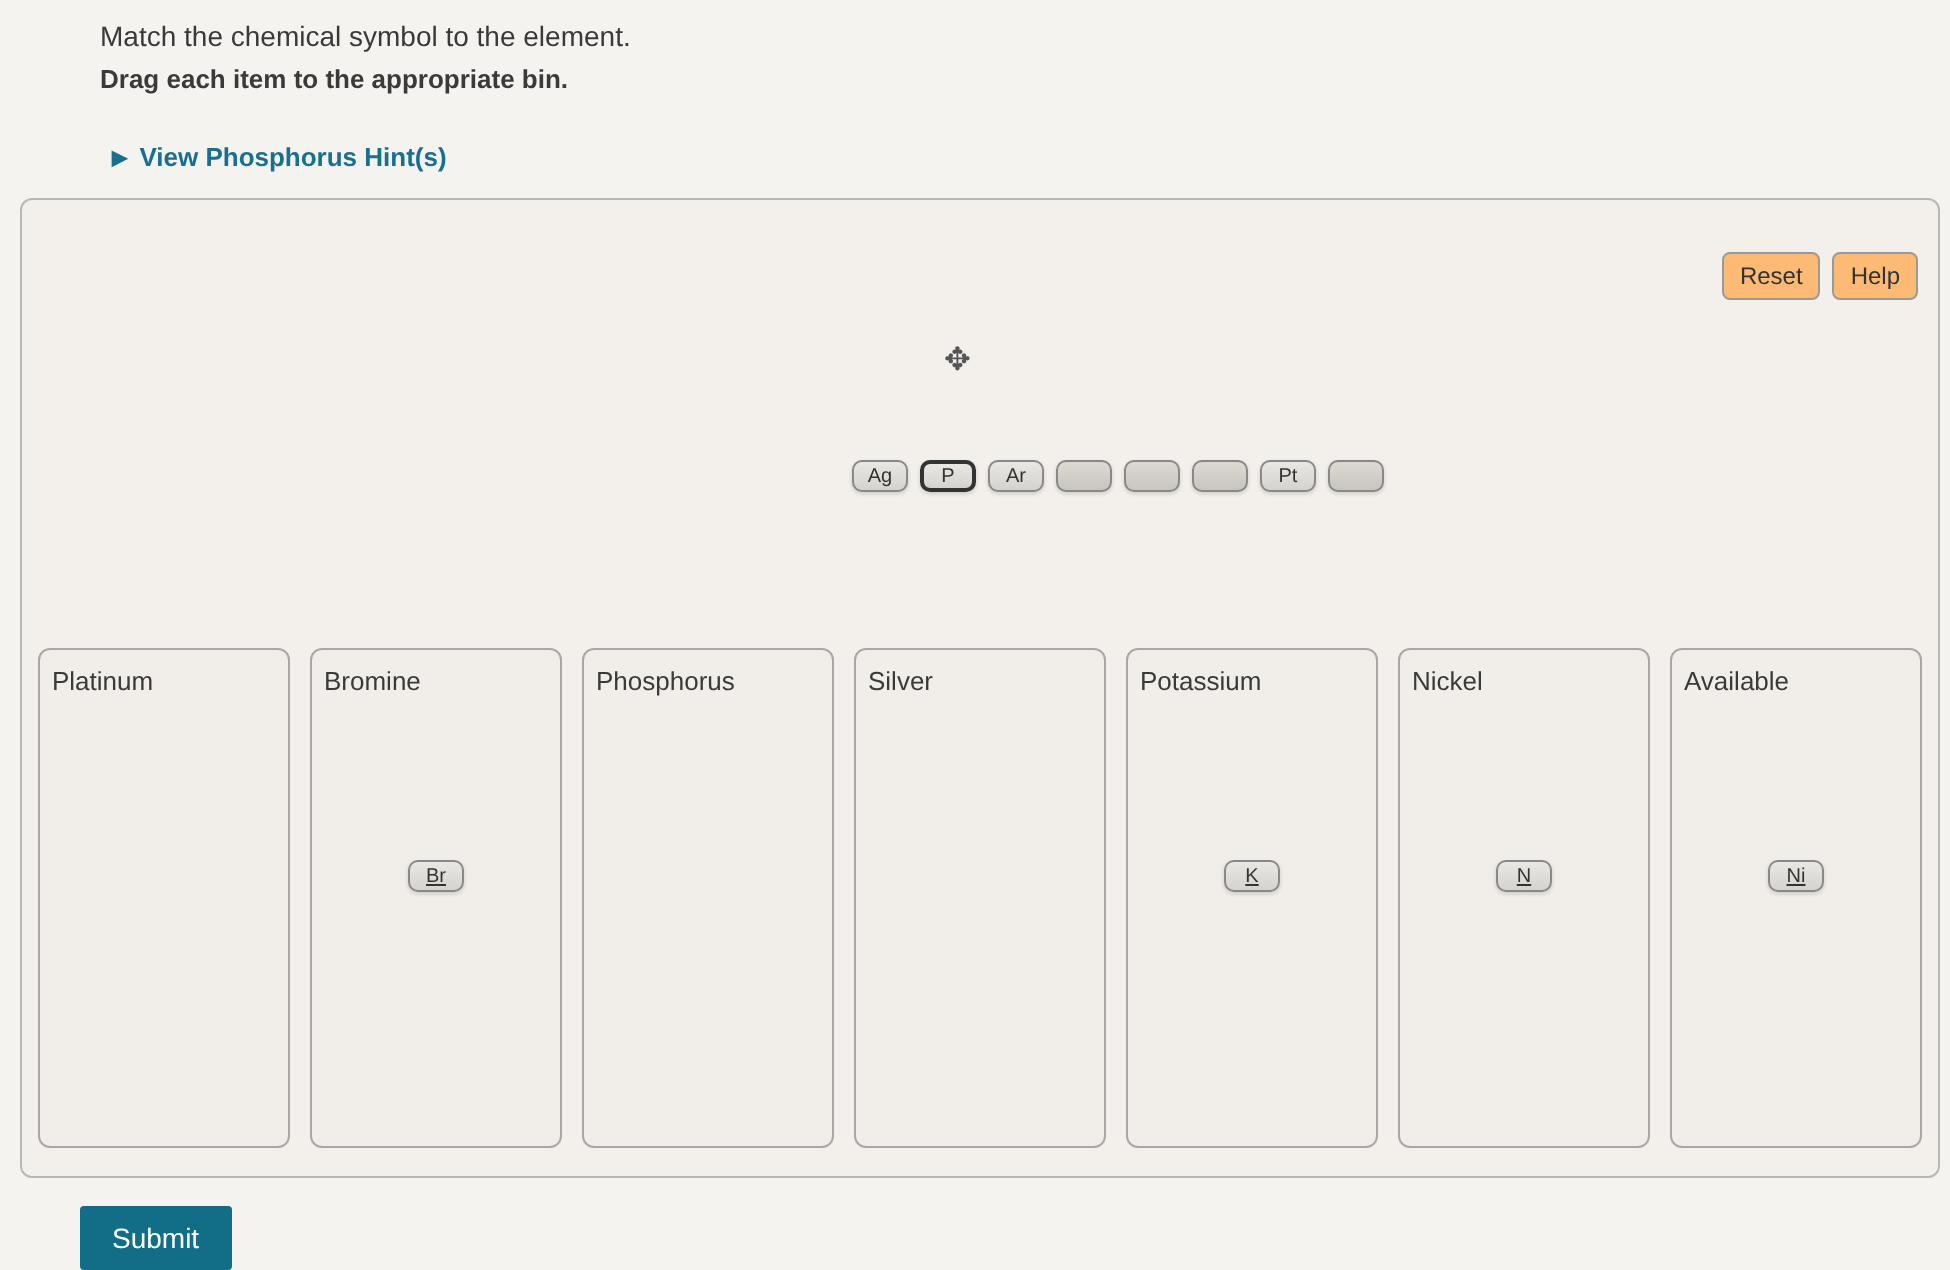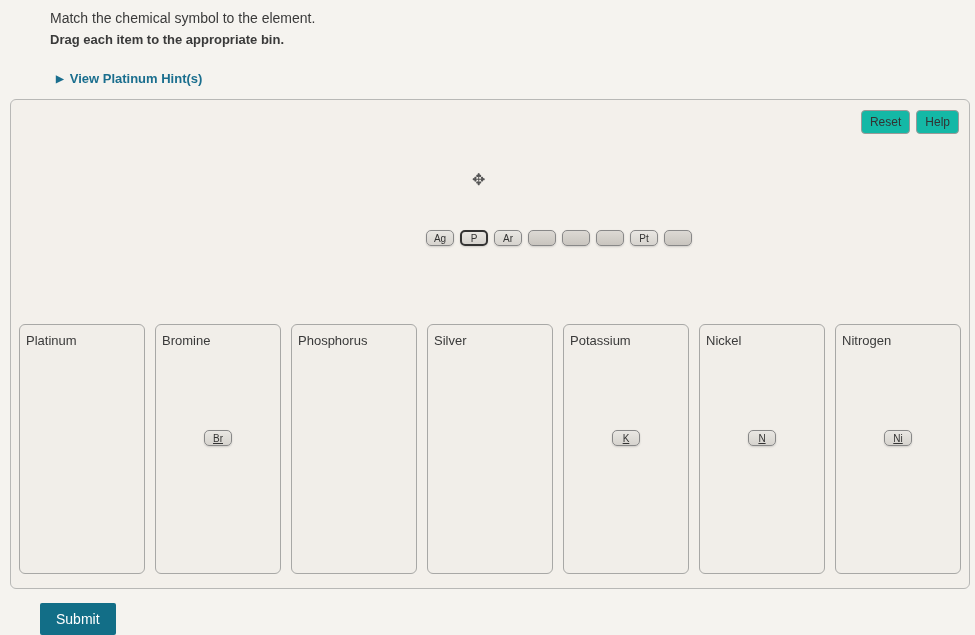--- a/index.html
+++ b/index.html
@@ -52,27 +52,28 @@
       background: #f3f0eb;
     }
     .top-buttons {
       position: absolute;
       top: 10px;
       right: 10px;
       display: flex;
       gap: 6px;
     }
     .btn {
-      background: #14b8a6;
+      background: #fdba74;
       border: 1px solid #9a9a98;
       border-radius: 4px;
       padding: 4px 8px;
       font-size: 12px;
       color: #333;
       cursor: pointer;
+      margin-top: 16px;
     }
     .move-cursor {
       position: absolute;
       top: 70px;
       left: 461px;
       font-size: 16px;
       color: #555;
     }
     .tile-tray {
       position: absolute;
@@ -144,21 +145,21 @@
     }
   </style>
 </head>
 <body>
 
 <div class="header">
   <div class="question-text">Match the chemical symbol to the element.</div>
   <div class="instruction-text">Drag each item to the appropriate bin.</div>
   <div class="hints-link">
     <span class="triangle">▶</span>
-    <span>View Platinum Hint(s)</span>
+    <span>View Phosphorus Hint(s)</span>
   </div>
 </div>
 
 <div class="workspace">
   <div class="top-buttons">
     <button class="btn">Reset</button>
     <button class="btn">Help</button>
   </div>
 
   <div class="move-cursor">✥</div>
@@ -190,21 +191,21 @@
       </div>
       <div class="bin">
         <div class="bin-label">Potassium</div>
         <div class="tile bin-tile">K</div>
       </div>
       <div class="bin">
         <div class="bin-label">Nickel</div>
         <div class="tile bin-tile">N</div>
       </div>
       <div class="bin">
-        <div class="bin-label">Nitrogen</div>
+        <div class="bin-label">Available</div>
         <div class="tile bin-tile">Ni</div>
       </div>
     </div>
 </div>
 
 <div class="submit-wrap">
   <button class="submit-btn">Submit</button>
 </div>
 
 </body></html>

